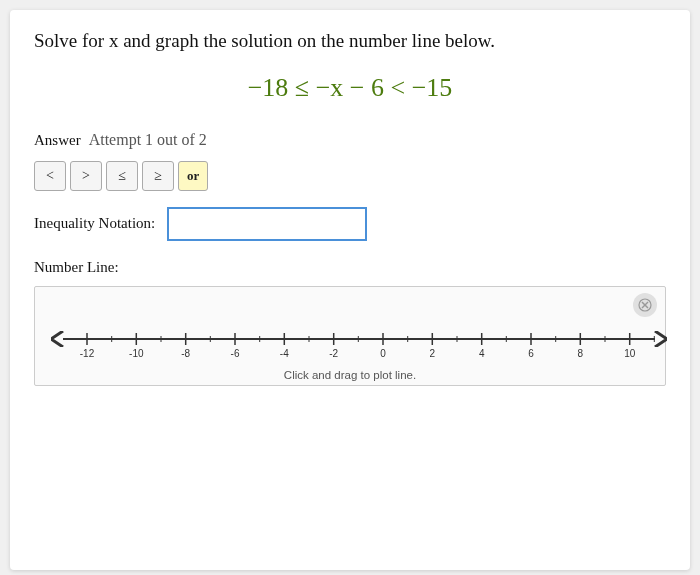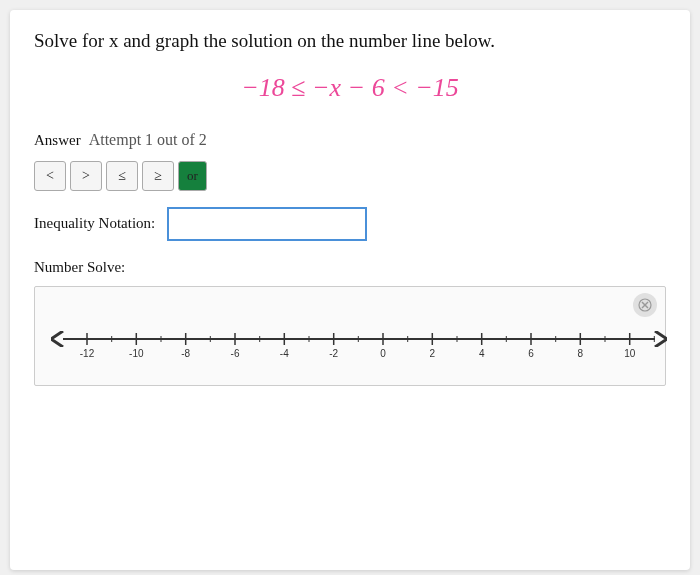--- a/index.html
+++ b/index.html
@@ -26,22 +26,21 @@
       color: #111;
       margin-bottom: 18px;
       line-height: 1.4;
     }
     .equation-block {
       text-align: center;
       margin-bottom: 28px;
     }
     .equation {
       font-size: 26px;
-      color: #ec4899;
-      font-style: italic;
+      color: #4d7c0f;
     }
     .answer-section {
       margin-bottom: 14px;
     }
     .answer-label-row {
       display: flex;
       align-items: baseline;
       gap: 8px;
       margin-bottom: 12px;
     }
@@ -69,31 +68,32 @@
       align-items: center;
       justify-content: center;
       font-size: 14px;
       cursor: pointer;
       border-radius: 3px;
       color: #222;
       font-family: Georgia, serif;
     }
     .sym-or {
       border: 1px solid #aaa;
-      background: #15803d;
+      background: #fef9c3;
       padding: 0 8px;
       height: 30px;
       display: flex;
       align-items: center;
       justify-content: center;
       font-size: 13px;
       cursor: pointer;
       border-radius: 3px;
       color: #222;
       font-family: Georgia, serif;
+      font-weight: bold;
     }
     .inequality-row {
       display: flex;
       align-items: center;
       gap: 12px;
       margin-bottom: 18px;
     }
     .inequality-label {
       font-size: 15px;
       color: #111;
@@ -175,21 +175,21 @@
       <button class="sym-btn">≤</button>
       <button class="sym-btn">≥</button>
       <button class="sym-or">or</button>
     </div>
 
     <div class="inequality-row">
       <span class="inequality-label">Inequality Notation:</span>
       <input class="inequality-input" type="text" style="">
     </div>
 
-    <div class="number-line-label">Number Solve:</div>
+    <div class="number-line-label">Number Line:</div>
 
     <div class="number-line-container">
       <button class="clear-btn" title="Clear">
         <svg width="14" height="14" viewBox="0 0 14 14">
           <circle cx="7" cy="7" r="6" stroke="#999" stroke-width="1.2" fill="none"></circle>
           <line x1="4" y1="4" x2="10" y2="10" stroke="#999" stroke-width="1.5"></line>
           <line x1="10" y1="4" x2="4" y2="10" stroke="#999" stroke-width="1.5"></line>
         </svg>
       </button>
 
@@ -251,16 +251,17 @@
           <line x1="307.3" y1="17" x2="307.3" y2="23" stroke="#333" stroke-width="1"></line>
           <line x1="356.7" y1="17" x2="356.7" y2="23" stroke="#333" stroke-width="1"></line>
           <line x1="406" y1="17" x2="406" y2="23" stroke="#333" stroke-width="1"></line>
           <line x1="455.3" y1="17" x2="455.3" y2="23" stroke="#333" stroke-width="1"></line>
           <line x1="504.7" y1="17" x2="504.7" y2="23" stroke="#333" stroke-width="1"></line>
           <line x1="554" y1="17" x2="554" y2="23" stroke="#333" stroke-width="1"></line>
           <line x1="603.3" y1="17" x2="603.3" y2="23" stroke="#333" stroke-width="1"></line>
         </svg>
       </div>
 
+      <div class="click-drag-text">Click and drag to plot line.</div>
     </div>
 
   </div>
 </div>
 
 </body></html>

